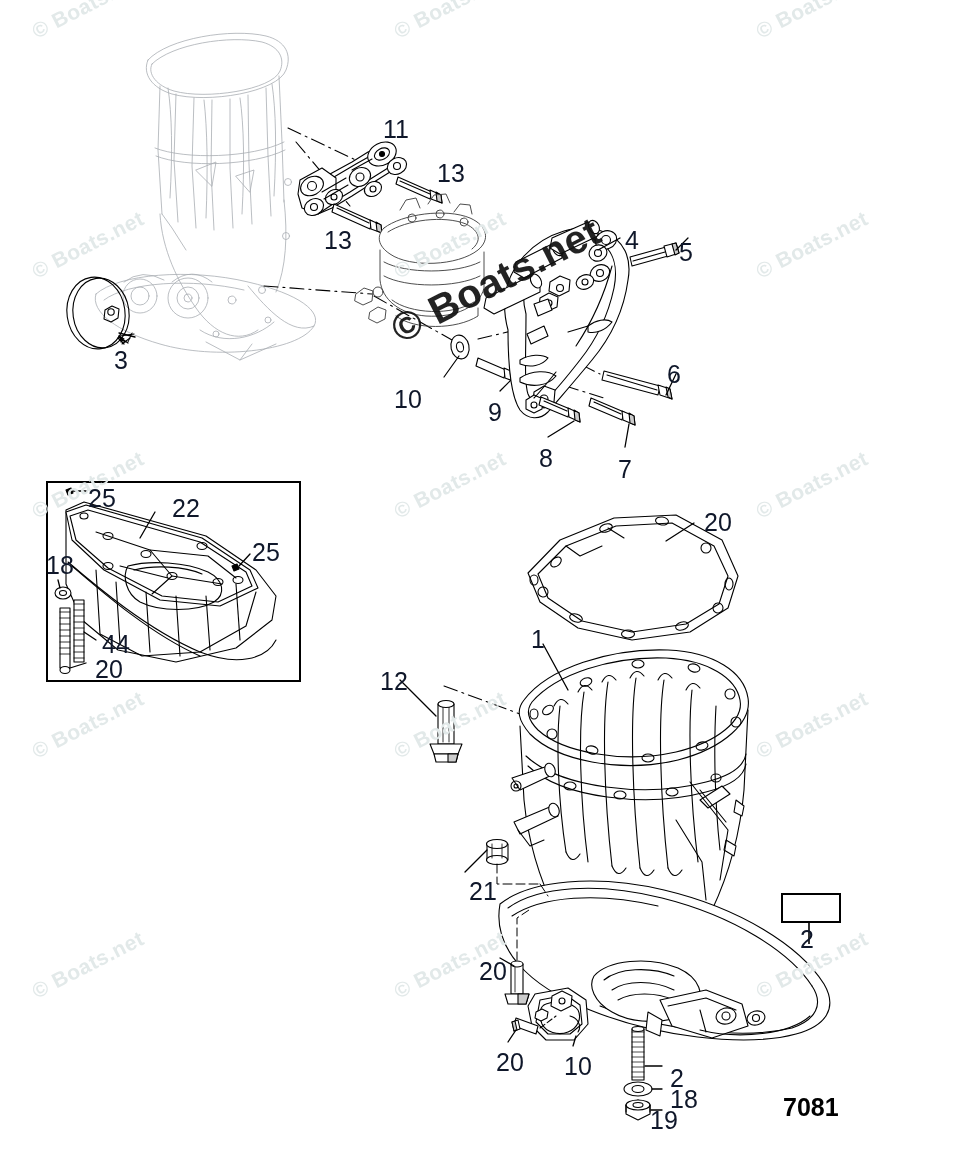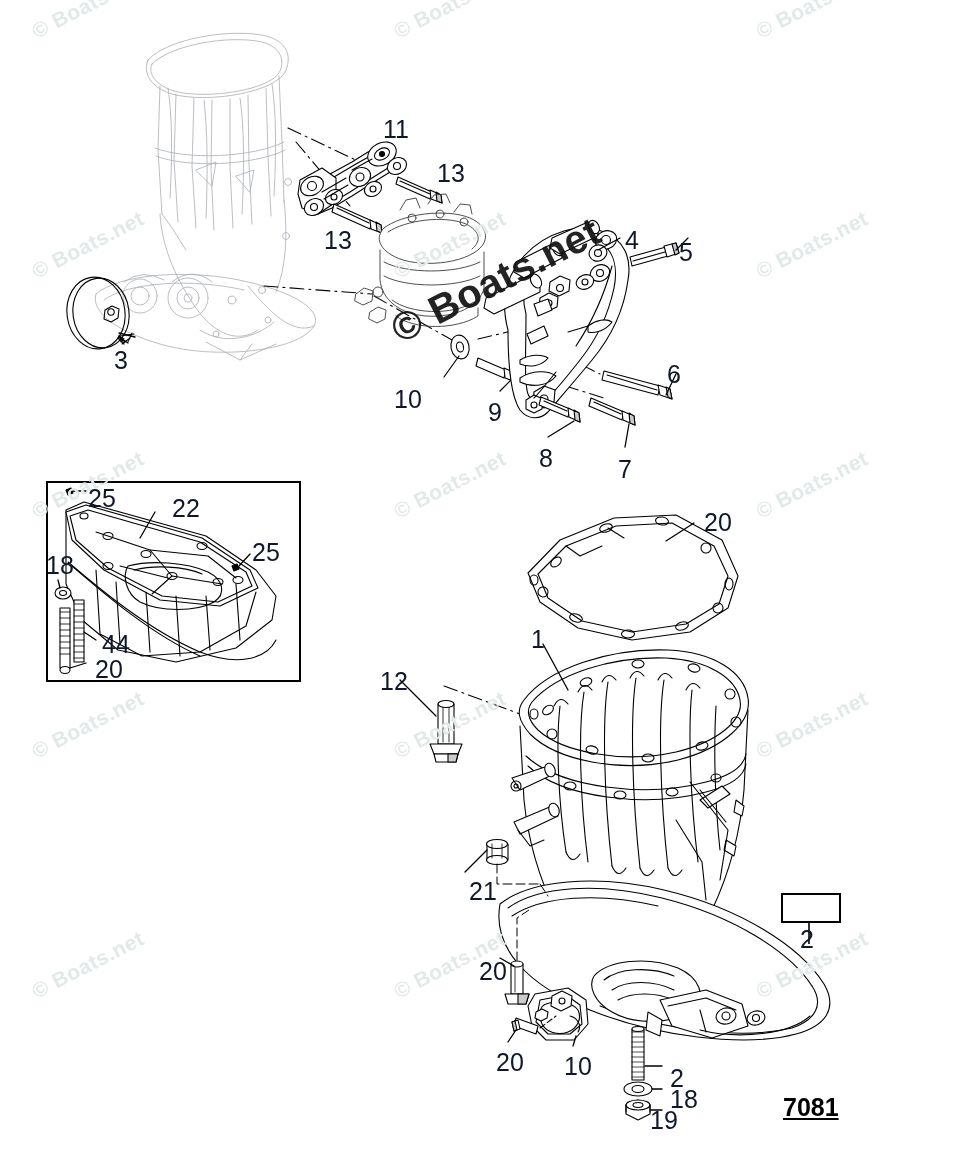--- a/index.html
+++ b/index.html
@@ -646,15 +646,15 @@
       <div class="num" style="left: 479px; top: 959px;">20</div>
       <div class="num" style="left: 469px; top: 879px;">21</div>
       <div class="num" style="left: 148px; top: 496px; margin-left: 24px;">22</div>
       <div class="num" style="left: 95px; top: 657px;">20</div>
       <div class="num" style="left: 102px; top: 632px;">44</div>
       <div class="num" style="left: 88px; top: 486px;">25</div>
       <div class="num" style="left: 252px; top: 540px;">25</div>
       <div class="num" style="left: 46px; top: 553px;">18</div>
     </div>
 
-  <div class="dwg" id="dwg-number" style="left: 783px; top: 1093px; text-decoration: underline;">7081</div>
+  <div class="dwg" id="dwg-number" style="left: 783px; top: 1093px;">7081</div>
 
 </div>
 
 </body></html>

